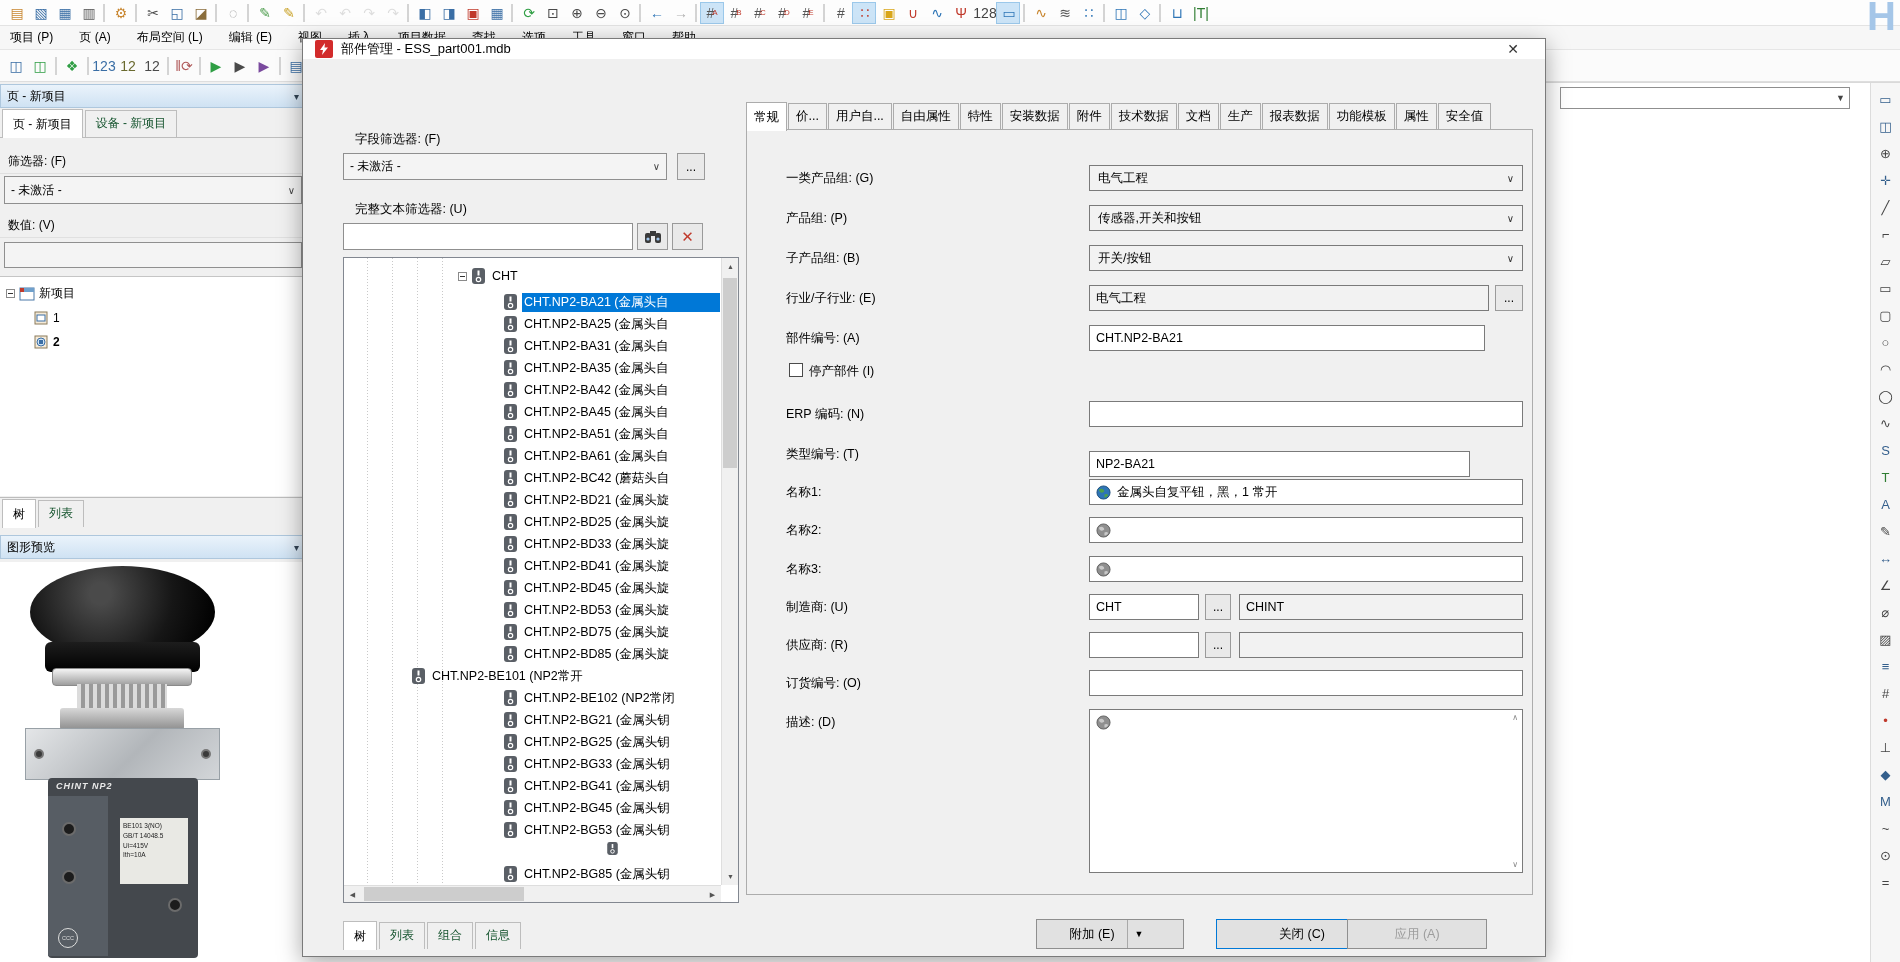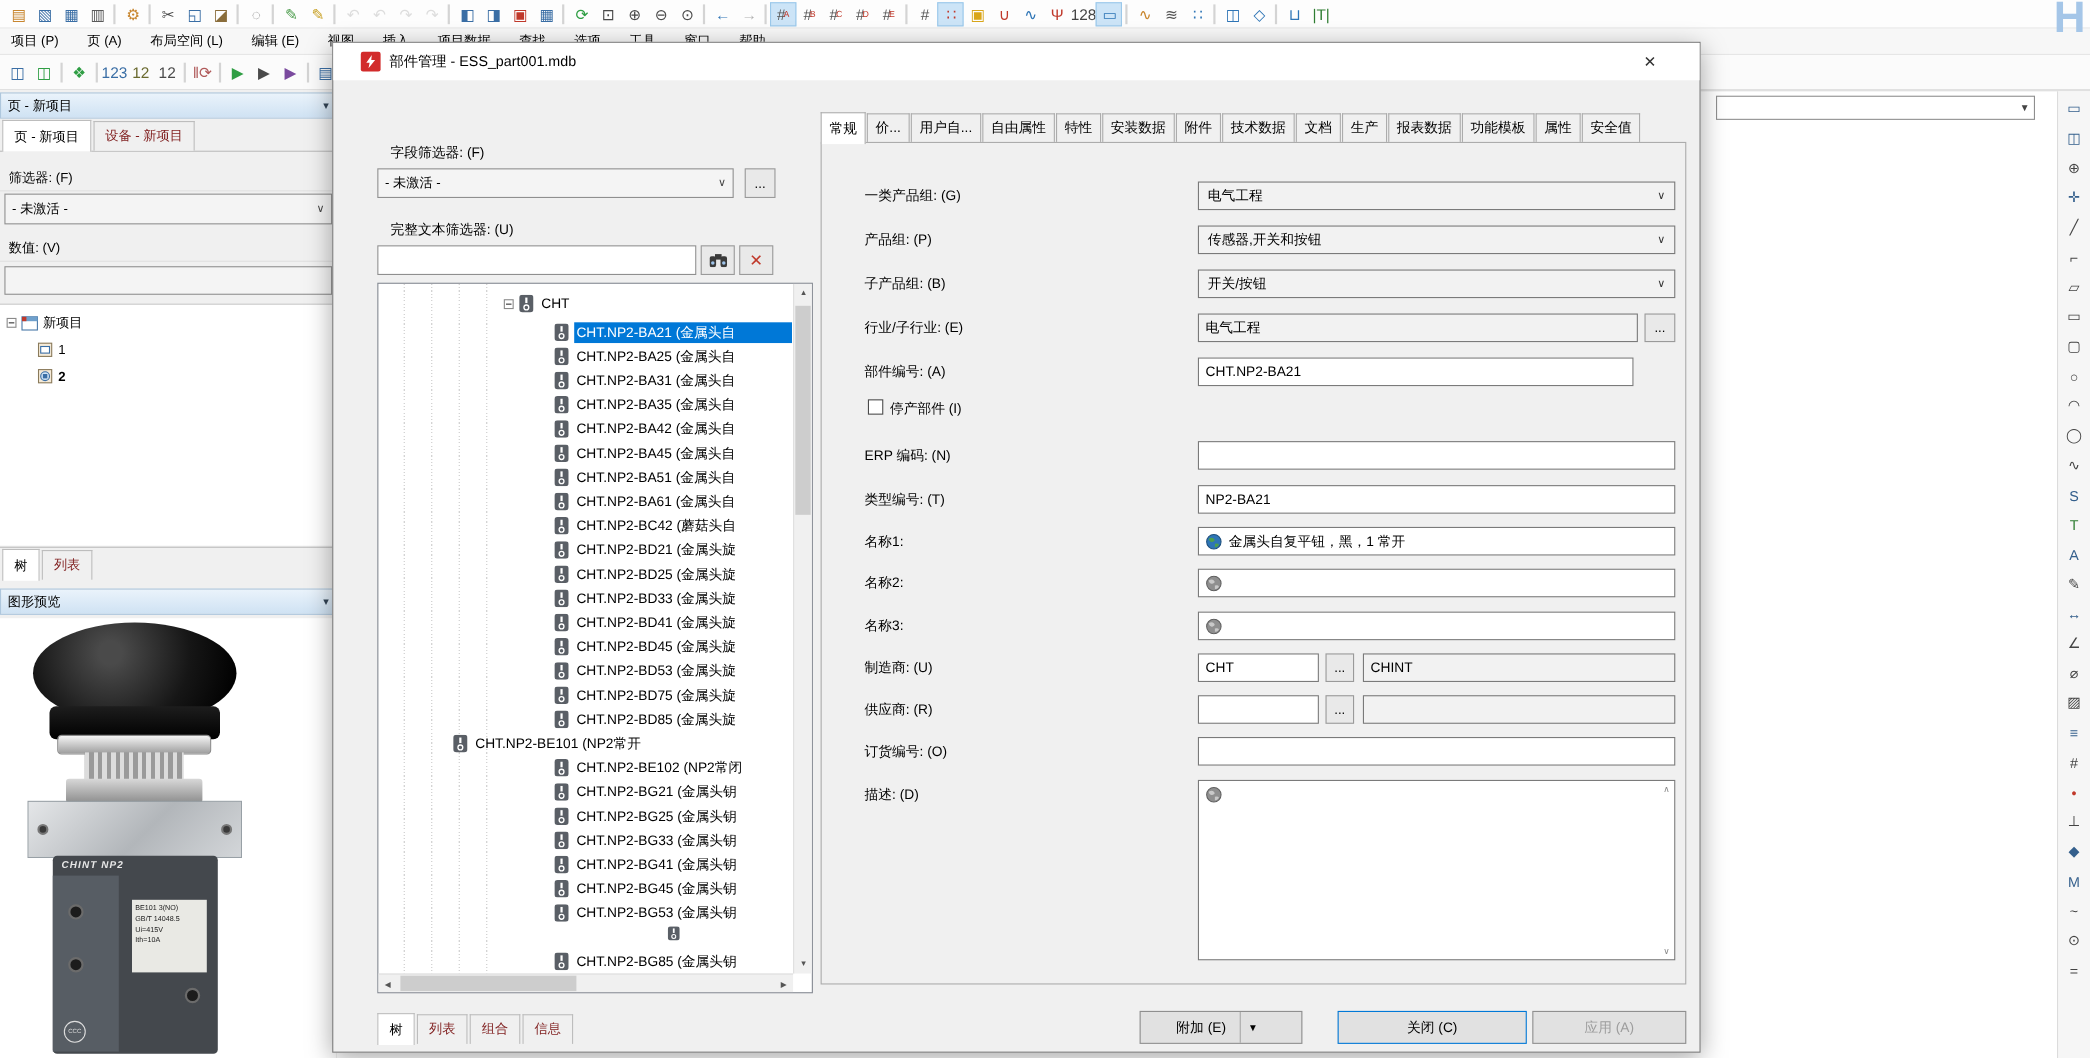--- a/index.html
+++ b/index.html
@@ -25,21 +25,21 @@
 
   
   #left-panel { left:0; top:82px; width:306px; height:880px; background:#f0f0f0; border-right:1px solid #c9c9c9; }
   .panel-header { position:absolute; left:0; width:306px; height:24px;
     background:linear-gradient(#eaf3fb,#cfe2f3); border:1px solid #aec7dd;
     display:flex; align-items:center; padding:0 6px; }
   .panel-header .hdr-chev { margin-left:auto; color:#345; font-size:10px; }
   #lp-tabs { position:absolute; left:0; top:26px; width:306px; height:30px; display:flex; align-items:flex-end;
     border-bottom:1px solid #bdbdbd; background:#f0f0f0; }
   .tab { border:1px solid #bdbdbd; border-bottom:none; padding:4px 10px 5px; background:#f0f0f0;
-    color:#7f1d1d; margin-left:2px; white-space:nowrap; }
+    color:#14532d; margin-left:2px; white-space:nowrap; }
   .tab.active { background:#fff; color:#000; position:relative; top:1px; padding-top:6px; }
   .lp-label { position:absolute; left:0; width:306px; height:24px; background:#f0f0f0;
     border-bottom:1px solid #e0e0e0; display:flex; align-items:center; padding-left:8px; }
   .combo { position:absolute; background:#f4f4f4; border:1px solid #8f8f8f; display:flex;
     align-items:center; padding:0 6px; }
   .combo .chev { margin-left:auto; font-size:10px; color:#444; }
   .textbox { position:absolute; background:#fff; border:1px solid #8f8f8f; display:flex;
     align-items:center; padding:0 6px; overflow:hidden; white-space:nowrap; }
   .textbox.gray { background:#f4f4f4; }
   #lp-tree { position:absolute; left:0; top:194px; width:306px; height:220px; background:#fff; border-top:1px solid #c5c5c5; }
@@ -80,22 +80,22 @@
   #canvas-combo { position:absolute; left:1254px; top:4px; width:290px; height:22px; background:#fff;
     border:1px solid #8f8f8f; display:flex; align-items:center; padding:0 4px; }
   #right-tools { position:absolute; right:0; top:0; width:30px; height:880px; background:#f6f6f6;
     border-left:1px solid #dcdcdc; display:flex; flex-direction:column; align-items:center; padding-top:4px; }
   .rtool { width:24px; height:24px; display:flex; align-items:center; justify-content:center;
     font-size:13px; margin-bottom:3px; }
 
   
   #dialog { left:302px; top:38px; width:1244px; height:919px; background:#f0f0f0;
     border:1px solid #7a7a7a; box-shadow:0 6px 22px rgba(0,0,0,.35); z-index:10; }
-  #dlg-titlebar { position:absolute; left:0; top:0; width:100%; height:34px; background:#fff;
-    display:flex; align-items:center; padding:0 25px; }
+  #dlg-titlebar { position:absolute; left:0; top:0; width:100%; height:20px; background:#fff;
+    display:flex; align-items:center; padding:0 12px; }
   #dlg-icon { width:18px; height:18px; background:#d22b2b; border-radius:2px; margin-right:8px;
     display:flex; align-items:center; justify-content:center; }
   #dlg-title { font-size:13px; }
   #dlg-close { margin-left:auto; width:40px; height:30px; display:flex; align-items:center;
     justify-content:center; font-size:14px; color:#333; }
 
   .dlg-label { position:absolute; white-space:nowrap; font-size:12.5px; }
   .icon-btn { position:absolute; background:#e9e9e9; border:1px solid #9a9a9a; display:flex;
     align-items:center; justify-content:center; }
 
@@ -913,21 +913,21 @@
 
   <span class="cb" style="left:486px;top:324px"></span>
   <div class="dlg-label" style="left:506px;top:324px">停产部件 (I)</div>
 
   <div class="dlg-label" style="left:483px;top:367px">ERP 编码: (N)</div>
   <div class="fld-text" style="left:786px;top:362px;width:434px">
     <span></span>
   </div>
 
   <div class="dlg-label" style="left:483px;top:407px">类型编号: (T)</div>
-  <div class="fld-text" style="left:786px;top:402px;width:434px">
+  <div class="fld-text" style="left:786px;top:412px;width:381px">
     <span>NP2-BA21</span>
   </div>
 
   <div class="dlg-label" style="left:483px;top:445px">名称1:</div>
   <div class="fld-text" style="left:786px;top:440px;width:434px">
     <svg class="globe" viewBox="0 0 16 16">
       <circle cx="8" cy="8" r="7" fill="#2e75b6" stroke="#1d4f7c"></circle>
       <path d="M3 5 Q6 3 8 5 Q10 7 7 8 Q4 9 3 5 Z" fill="#4da04d"></path>
       <path d="M9 10 Q12 9 13 11 Q11 14 9 13 Z" fill="#4da04d"></path>
     </svg>
@@ -989,16 +989,16 @@
     <span style="position:absolute;right:4px;bottom:3px;font-size:8px;color:#888">∨</span>
   </div>
 
   <div class="btn" style="left:733px;top:880px;width:148px">
     <span>附加 (E)</span>
     <span class="split">▼</span>
   </div>
   <div class="btn default" style="left:913px;top:880px;width:172px">
     <span>关闭 (C)</span>
   </div>
-  <div class="btn disabled" style="left:1090px;top:880px;width:140px">
+  <div class="btn disabled" style="left:1044px;top:880px;width:140px">
     <span>应用 (A)</span>
   </div>
 </div>
 
 </body></html>

